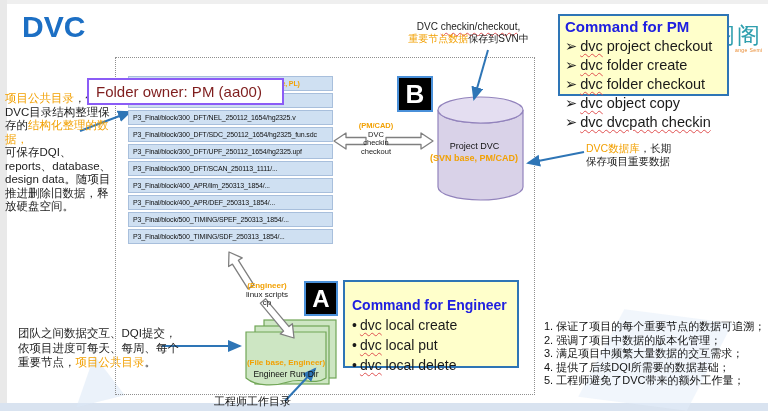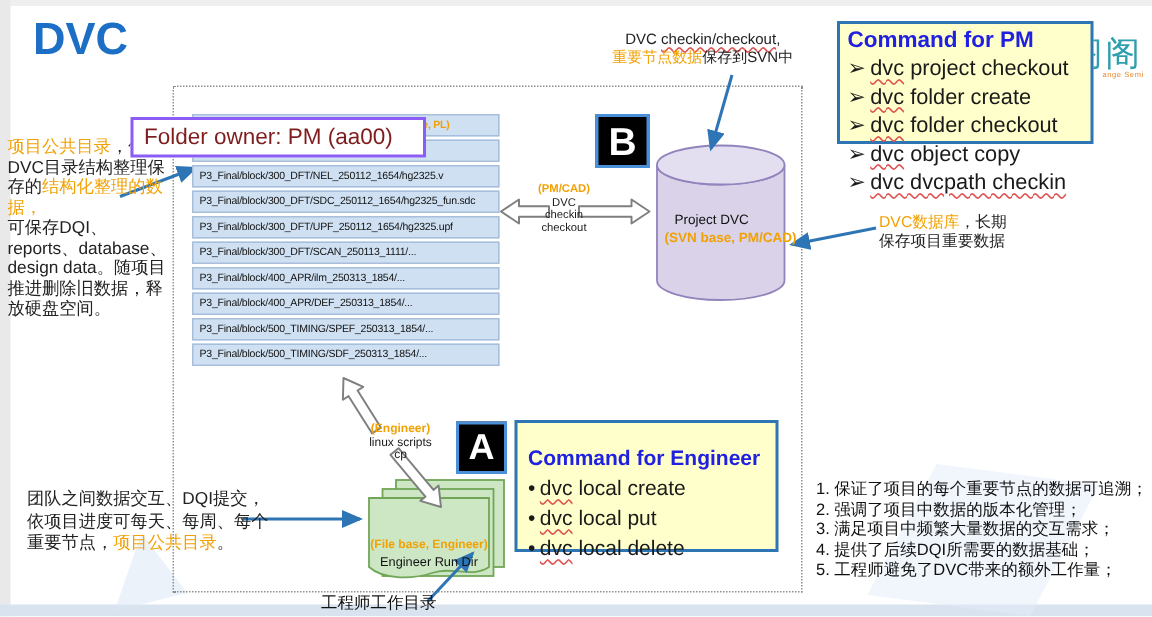--- a/index.html
+++ b/index.html
@@ -53,21 +53,21 @@
   .eng-box .ytitle { font-size:14px; line-height:19px; }
   .eng-box .yitem { font-size:14px; line-height:20px; white-space:nowrap; }
   .ytitle { color:#2020e0; font-weight:bold; white-space:nowrap; }
   .bullet { margin-right:3px; }
   .wv { text-decoration-line:underline; text-decoration-style:wavy;
         text-decoration-color:#e05252; text-decoration-thickness:1px; text-underline-offset:2px; }
 
   .svg-layer { left:0; top:0; width:768px; height:411px; z-index:2; pointer-events:none; }
 
   .cyl-name { left:438px; top:141px; width:73px; text-align:center; font-size:9px; color:#111; z-index:3; }
-  .cyl-tag  { left:430px; top:153px; width:101px; text-align:right; font-size:9px; font-weight:bold; color:#f2a104; z-index:3; white-space:nowrap; }
+  .cyl-tag  { left:430px; top:153px; width:101px; text-align:left; font-size:9px; font-weight:bold; color:#f2a104; z-index:3; white-space:nowrap; }
 
   .file-name { left:246px; top:346px; width:80px; text-align:center; font-size:8.5px; color:#111; z-index:3;margin-top:23px; }
   .file-tag  { left:240px; top:358px; width:92px; text-align:center; font-size:8px; font-weight:bold; color:#f2a104; z-index:3; white-space:nowrap; }
   .file-caption { left:214px; top:394px; font-size:11px; color:#111; z-index:3; white-space:nowrap; }
 
   .note { color:#222; z-index:3; }
   .hl { color:#f2a104; }
   .left-note { left:5px; top:92px; width:113px; font-size:11.5px; line-height:13.5px; }
   .team-note { left:18px; top:326px; width:175px; font-size:11.5px; line-height:14.5px; }
   .checkin-note { left:405px; top:21px; width:127px; text-align:center; font-size:10px; line-height:12px; white-space:nowrap; }

